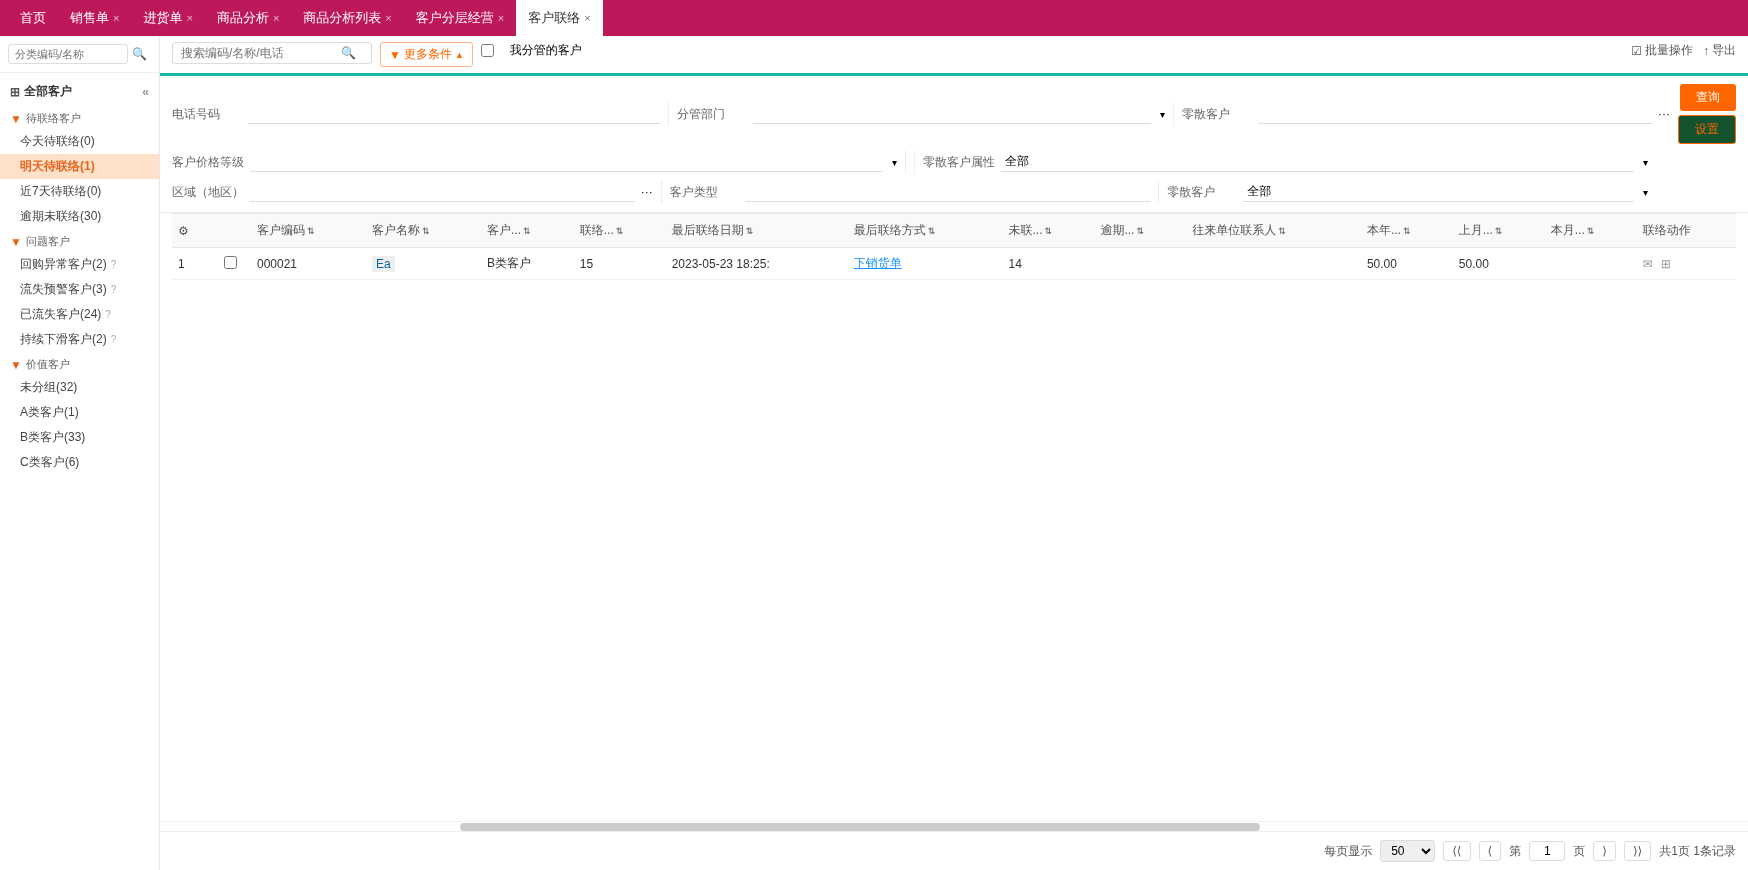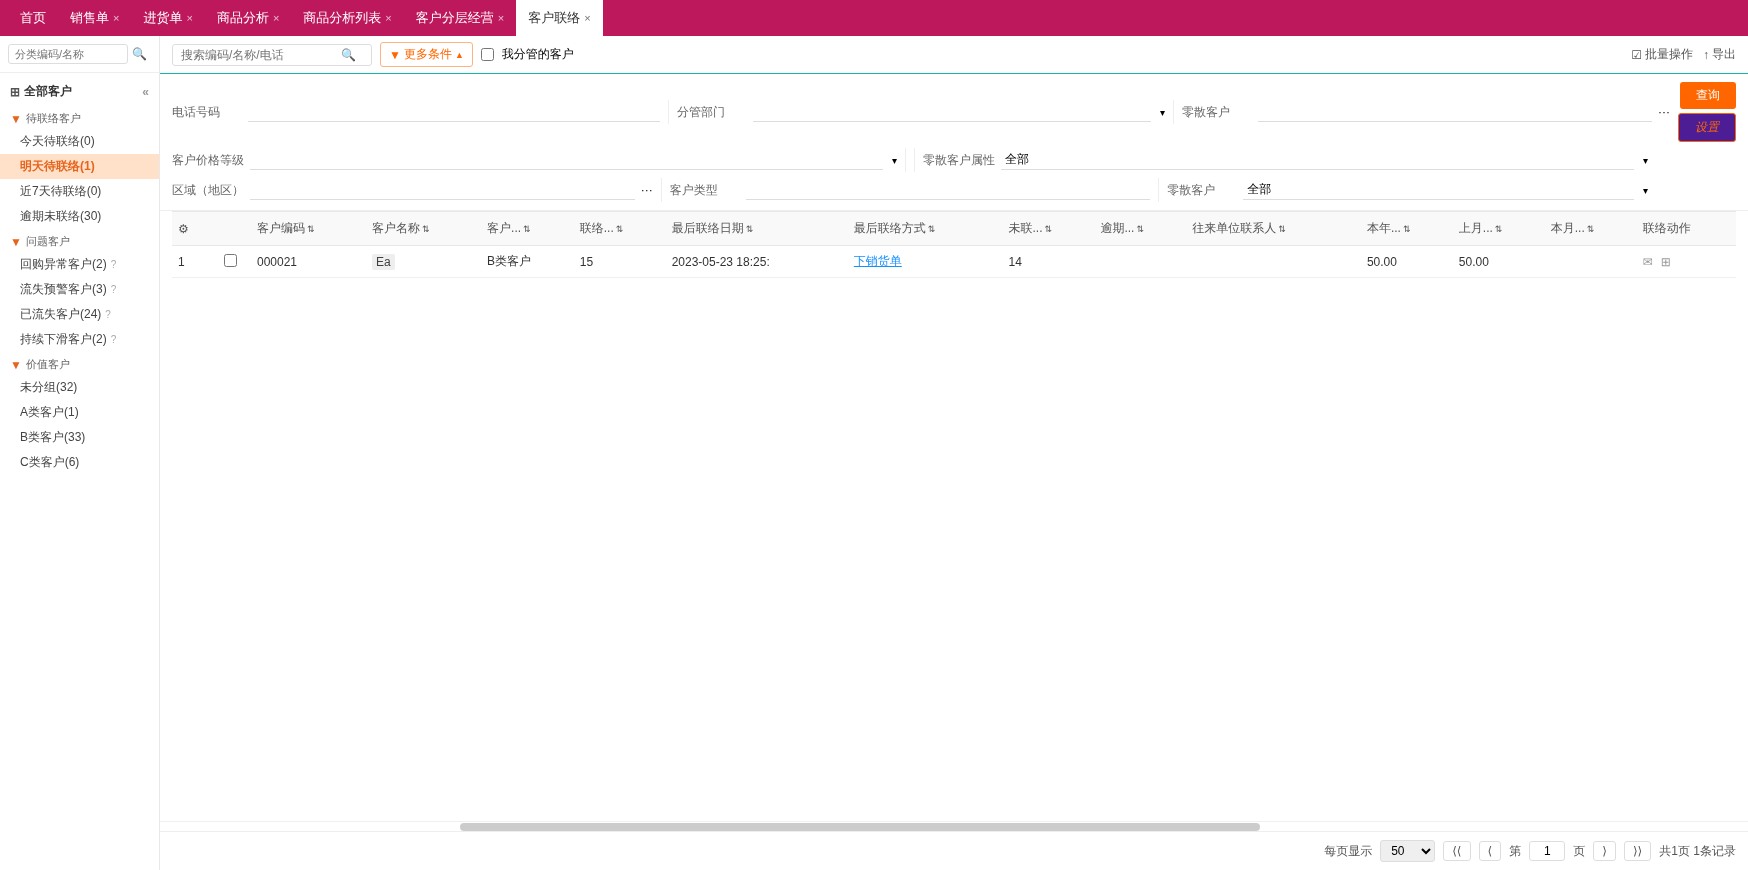--- a/index.html
+++ b/index.html
@@ -101,22 +101,22 @@
       display: flex;
       flex-direction: column;
       overflow: hidden;
     }
 
     
     .toolbar {
       background: #fff;
       padding: 6px 12px;
       display: flex;
-      align-items: center;
-      border-bottom: 1px solid #14b8a6;
+      align-items: flex-start;
+      border-bottom: 3px solid #14b8a6;
       gap: 8px;
     }
     .search-box {
       display: flex;
       align-items: center;
       border: 1px solid #ddd;
       border-radius: 3px;
       padding: 3px 8px;
       width: 200px;
     }
@@ -134,21 +134,21 @@
       cursor: pointer;
       padding: 3px 8px;
       border: 1px solid #ffb380;
       border-radius: 3px;
       background: #fff;
       gap: 3px;
     }
     .my-customer {
       display: flex;
       align-items: center;
-      gap: 8px;
+      gap: 16px;
       cursor: pointer;
     }
     .toolbar-right {
       margin-left: auto;
       display: flex;
       align-items: center;
       gap: 10px;
     }
     .batch-btn, .export-btn {
       display: flex;
@@ -196,28 +196,27 @@
     .query-btn {
       background: #ff6600;
       color: #fff;
       border: none;
       border-radius: 3px;
       padding: 5px 16px;
       cursor: pointer;
       font-size: 12px;
     }
     .set-btn {
-      background: #4c1d95;
+      background: #14532d;
       color: #ff6600;
       border: 1px solid #ff6600;
       border-radius: 3px;
       padding: 5px 16px;
       cursor: pointer;
       font-size: 12px;
-      font-style: italic;
     }
     .filter-action-col {
       display: flex;
       flex-direction: column;
       gap: 4px;
       align-items: flex-end;
     }
 
     
     .table-area {
@@ -243,21 +242,21 @@
       font-weight: normal;
     }
     thead tr th.sortable { cursor: pointer; }
     tbody tr td {
       border-bottom: 1px solid #f0f0f0;
       padding: 7px 6px;
       color: #333;
       white-space: nowrap;
     }
     .link-text { color: #1890ff; cursor: pointer; text-decoration: underline; }
-    .masked { color: #404040; background: #eee; border-radius: 2px; padding: 1px 4px; display: inline-block; }
+    .masked { color: #0369a1; background: #eee; border-radius: 2px; padding: 1px 4px; display: inline-block; }
     .action-icons { display: flex; gap: 8px; }
     .action-icon { cursor: pointer; color: #999; }
 
     
     .table-footer {
       background: #fff;
       border-top: 1px solid #eee;
       padding: 8px 12px;
       display: flex;
       align-items: center;

